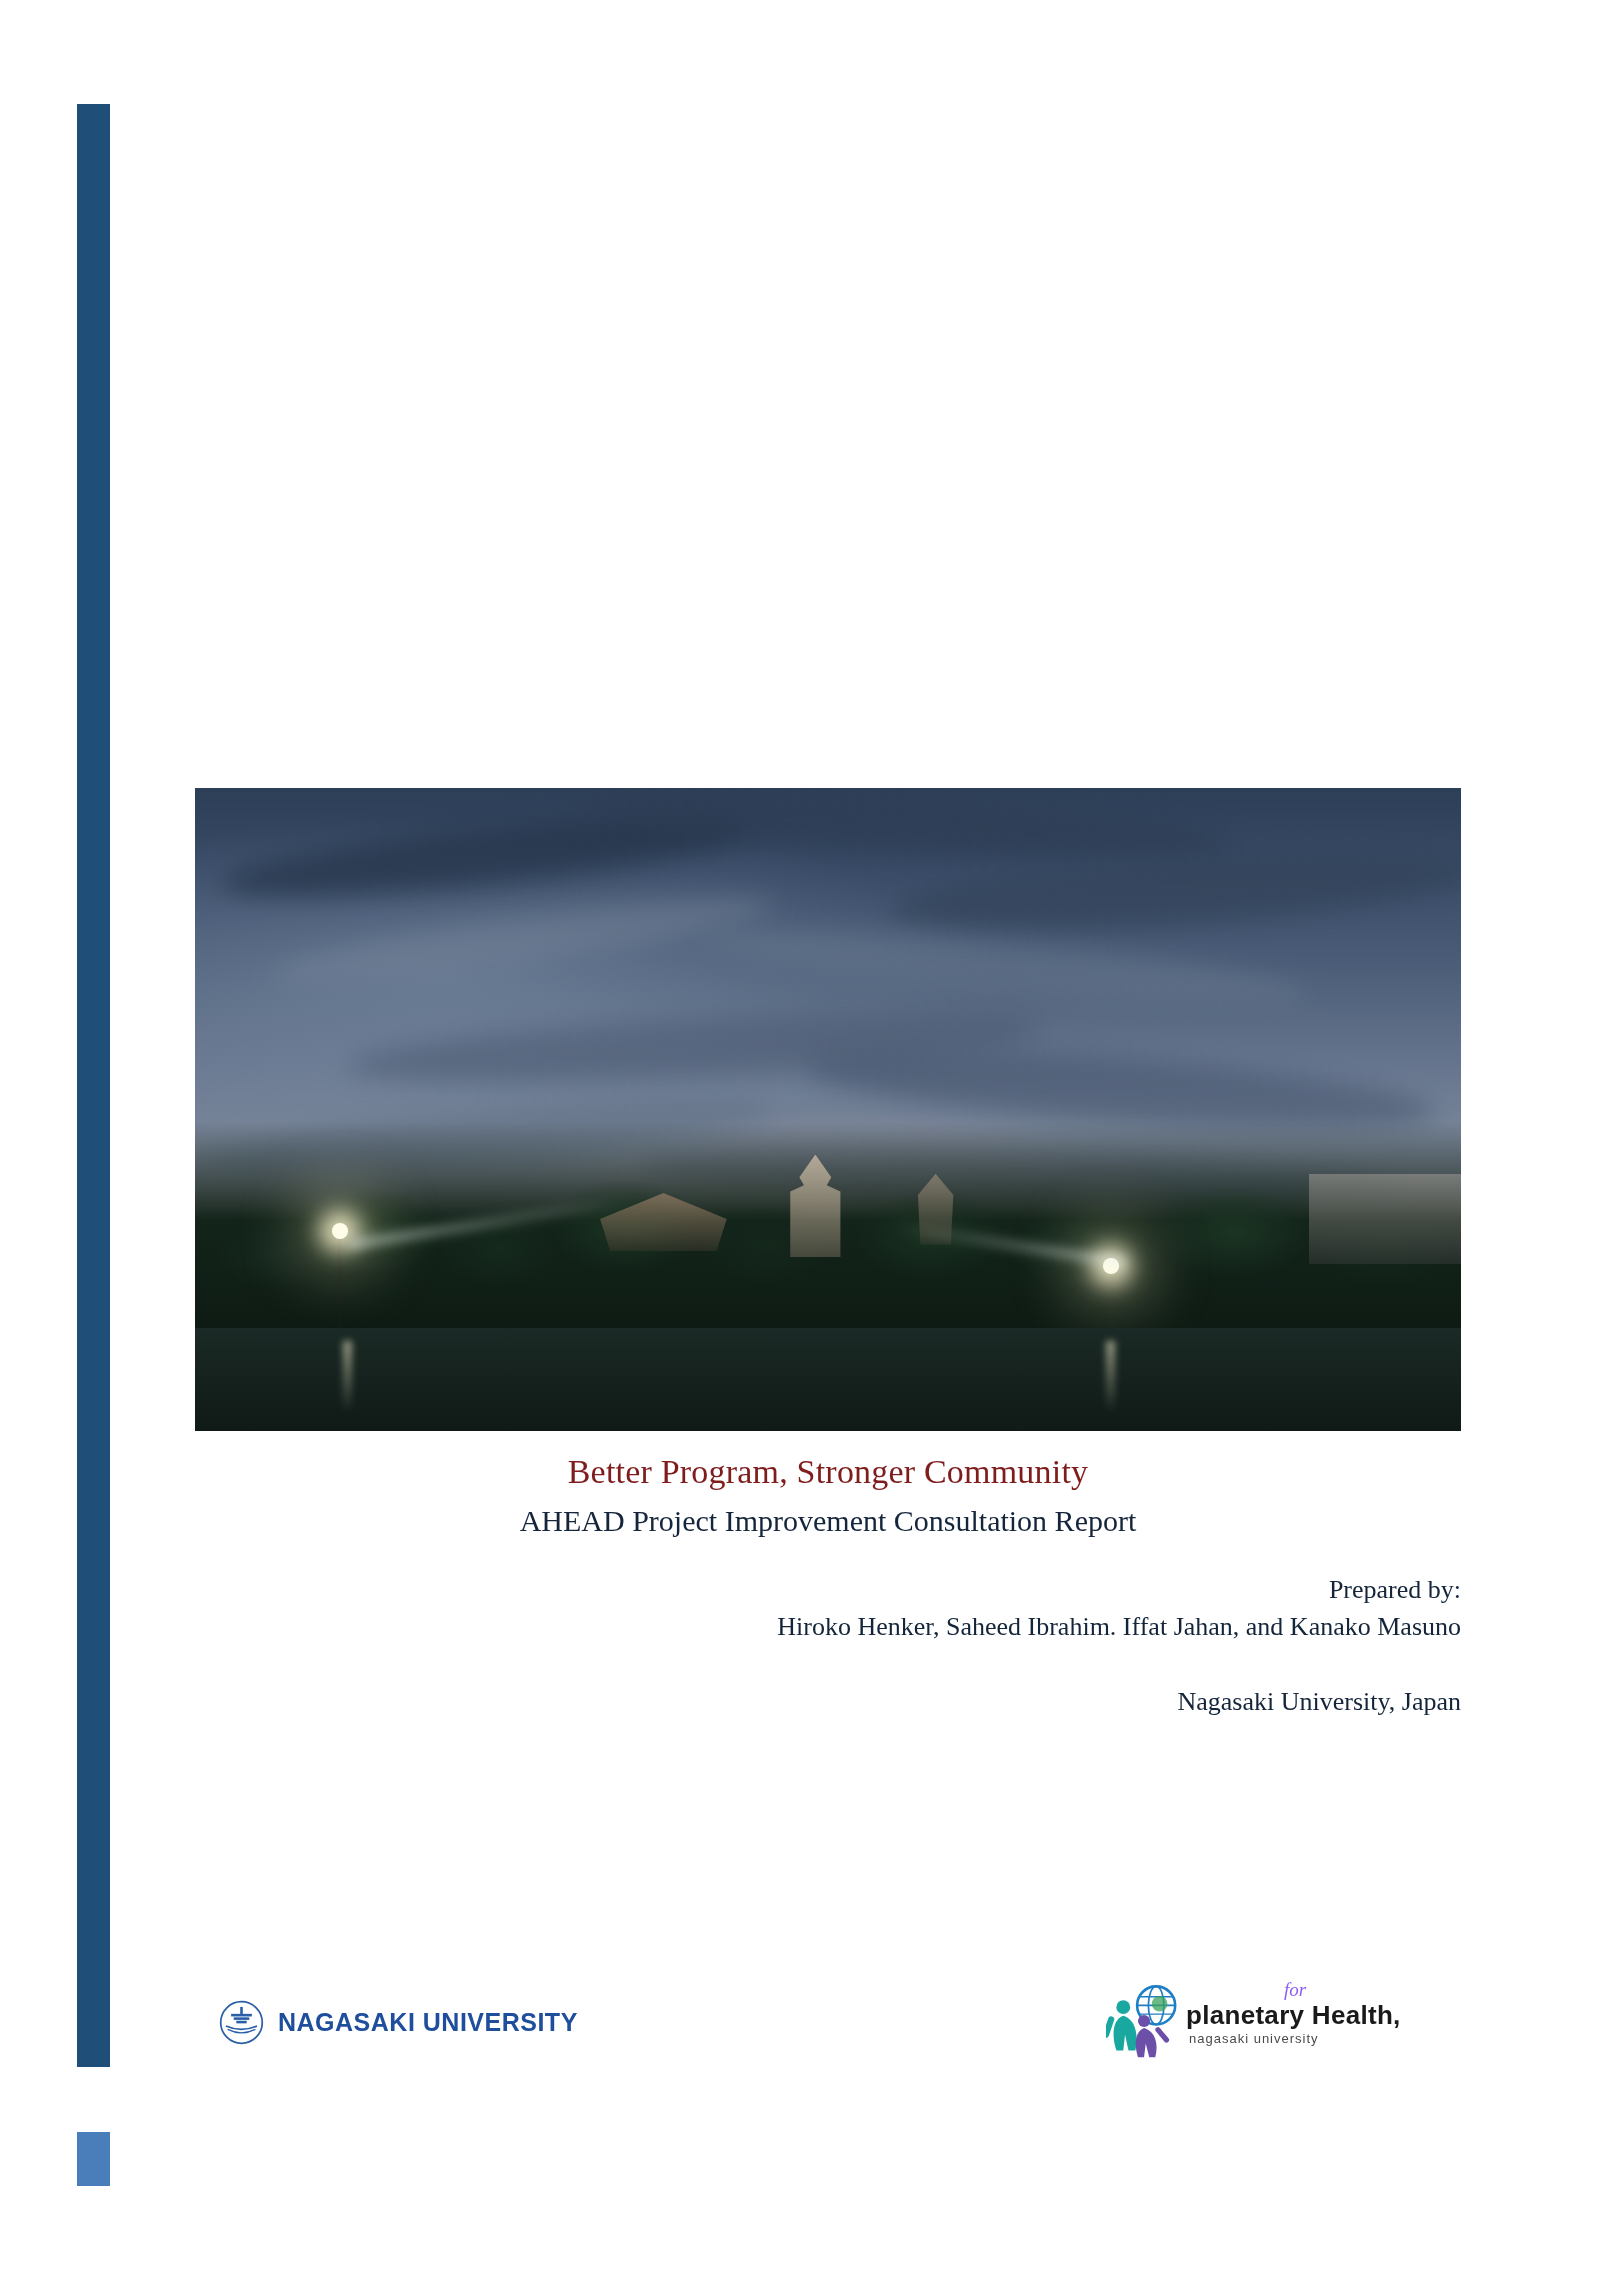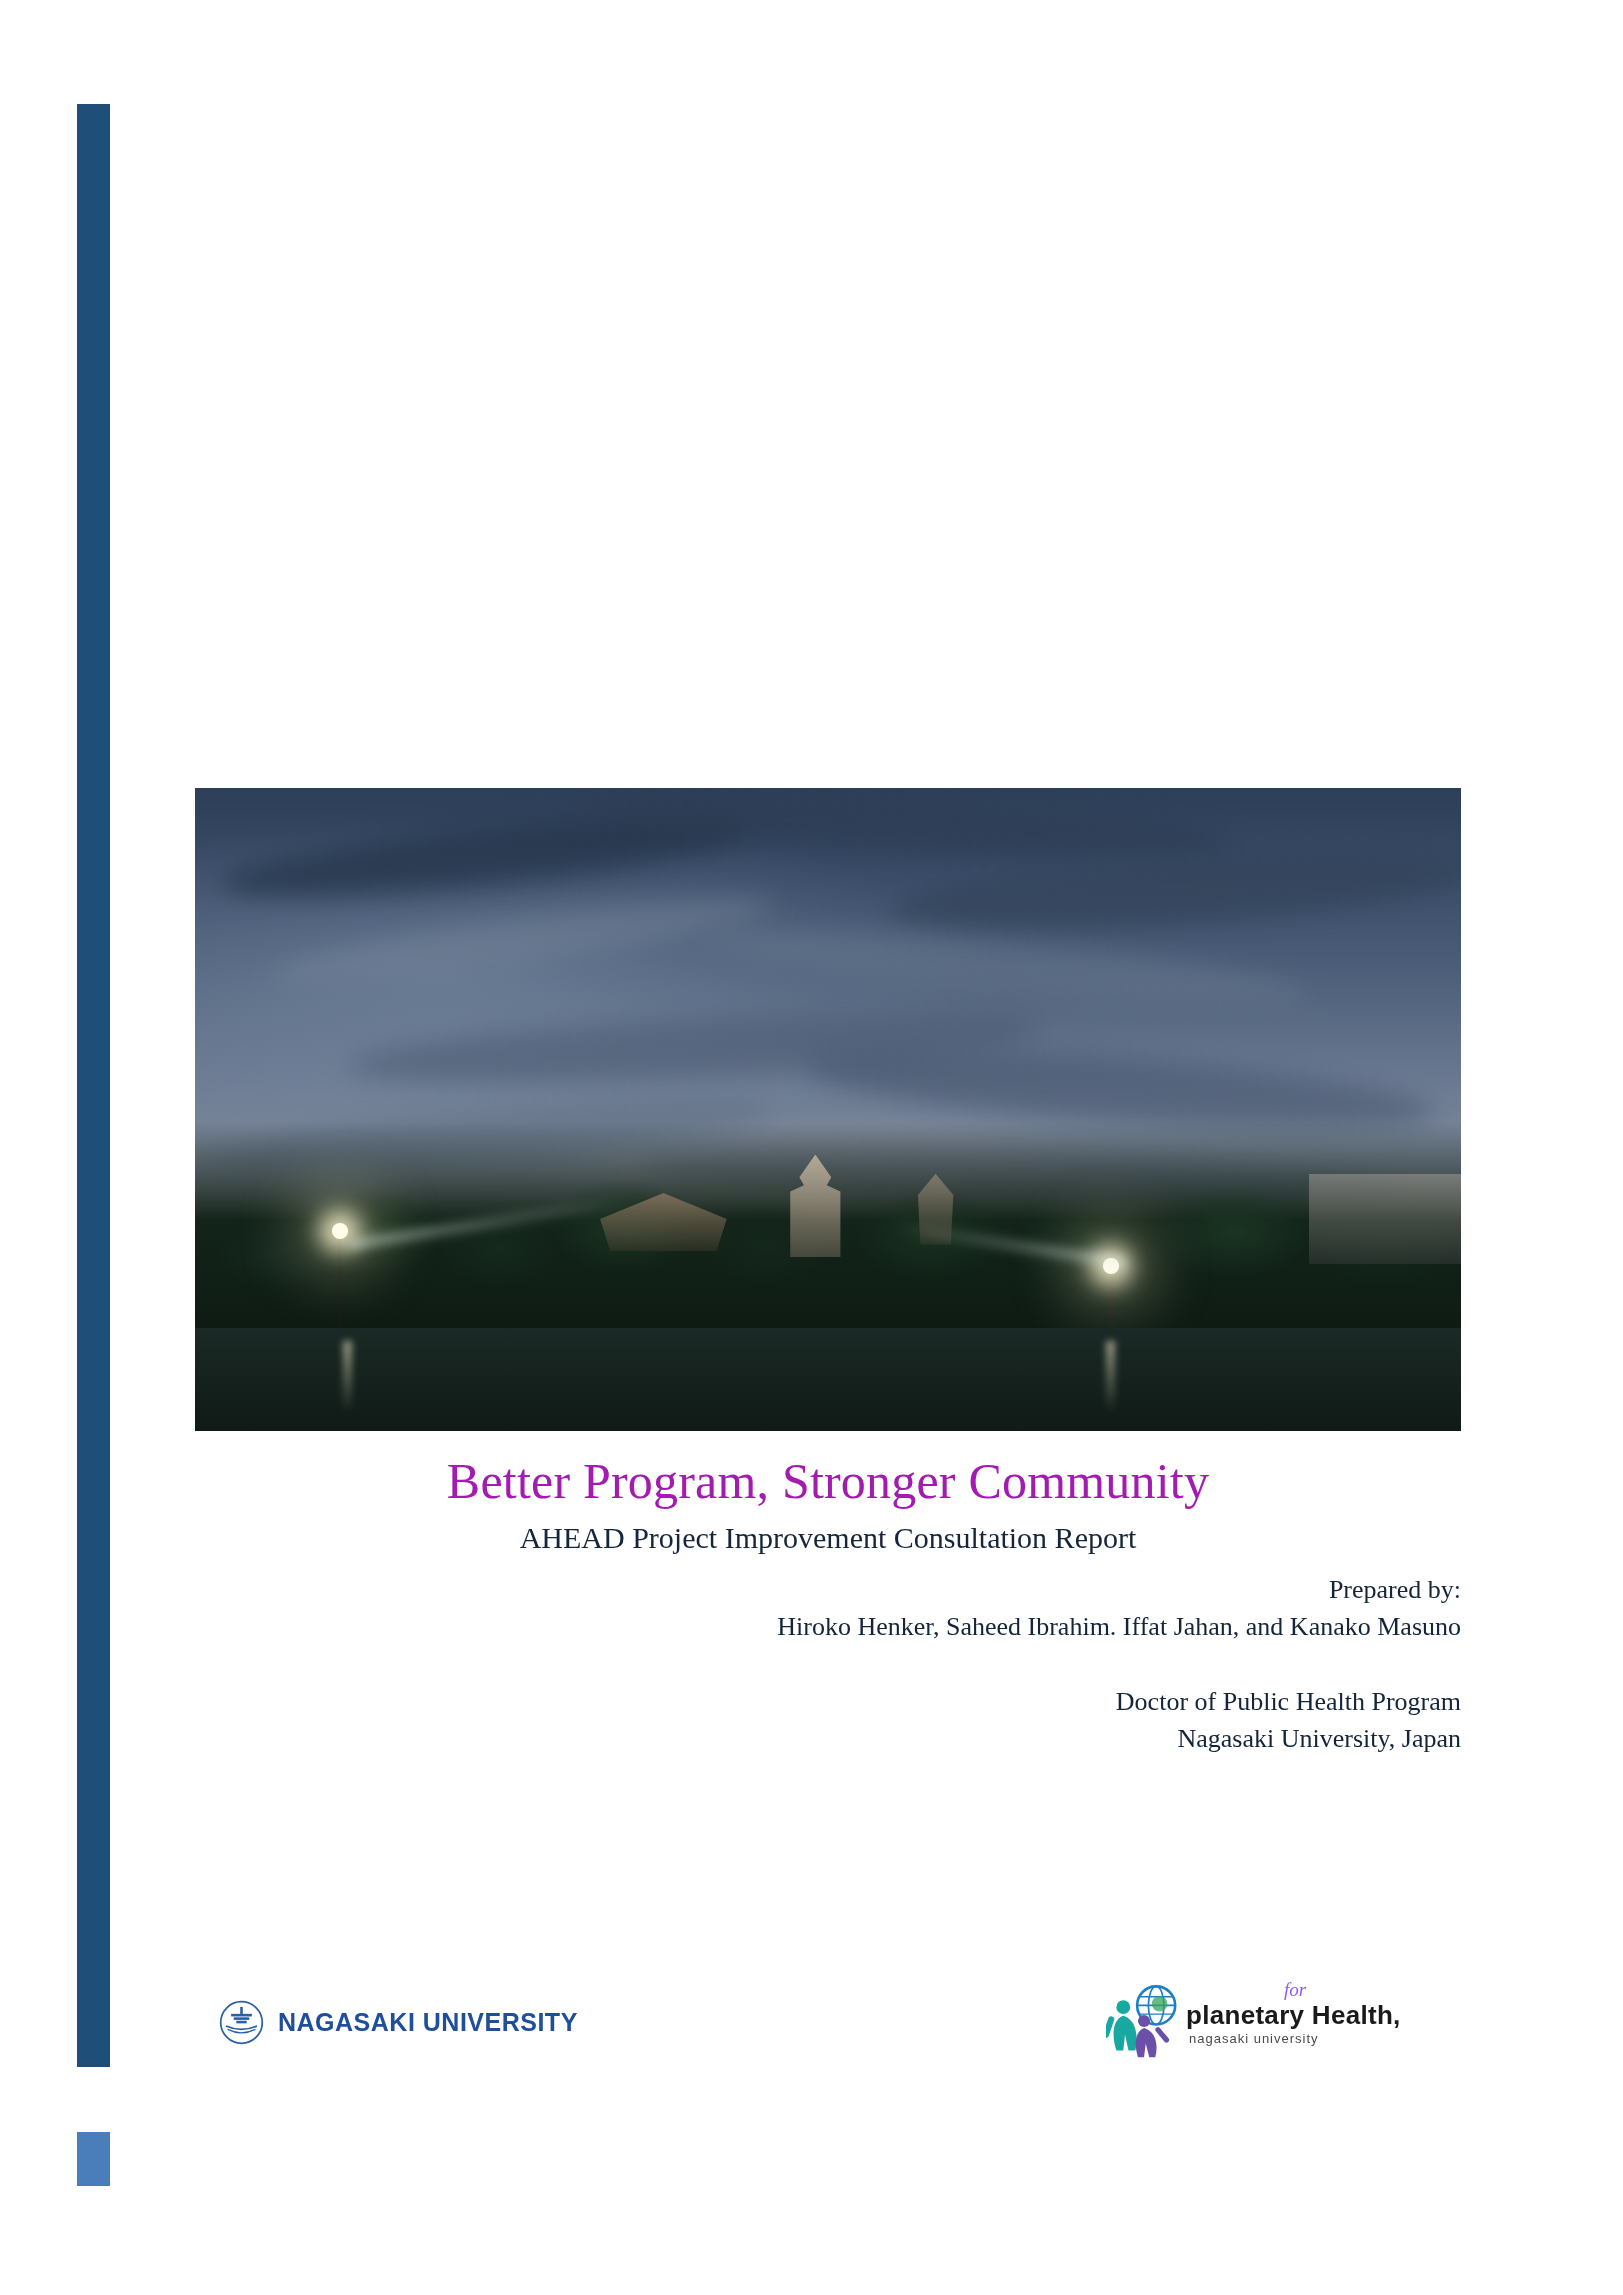--- a/index.html
+++ b/index.html
@@ -170,23 +170,23 @@
 
   
   .title-block {
     position: absolute;
     left: 195px;
     top: 1454px;
     width: 1266px;
     text-align: center;
   }
   .doc-title {
-    font-size: 50px;
+    font-size: 34px;
     line-height: 1.08;
-    color: #a21caf;
+    color: #7f1d1d;
     font-weight: 400;
     letter-spacing: 0.2px;
   }
   .doc-subtitle {
     margin-top: 12px;
     font-size: 30px;
     line-height: 1.2;
     color: #15263c;
   }
 
@@ -301,21 +301,20 @@
 
 <div class="title-block">
   <div class="doc-title">Better Program, Stronger Community</div>
   <div class="doc-subtitle">AHEAD Project Improvement Consultation Report</div>
 </div>
 
 <div class="meta-block">
   <div class="meta-line">Prepared by:</div>
   <div class="meta-line">Hiroko Henker, Saheed Ibrahim. Iffat Jahan, and Kanako Masuno</div>
   <div class="meta-gap"></div>
-  <div class="meta-line">Doctor of Public Health Program</div>
   <div class="meta-line">Nagasaki University, Japan</div>
   <div class="meta-gap"></div>
 </div>
 
 <div class="nu-logo">
   <span class="nu-mark">
     <svg width="45" height="45" viewBox="0 0 52 52">
       <circle cx="26" cy="26" r="24" fill="none" stroke="#2a5fa8" stroke-width="2"></circle>
       <path d="M8 30 Q26 38 44 30" fill="none" stroke="#2a5fa8" stroke-width="2"></path>
       <path d="M10 34 Q26 42 42 34" fill="none" stroke="#2a5fa8" stroke-width="1.6"></path>

